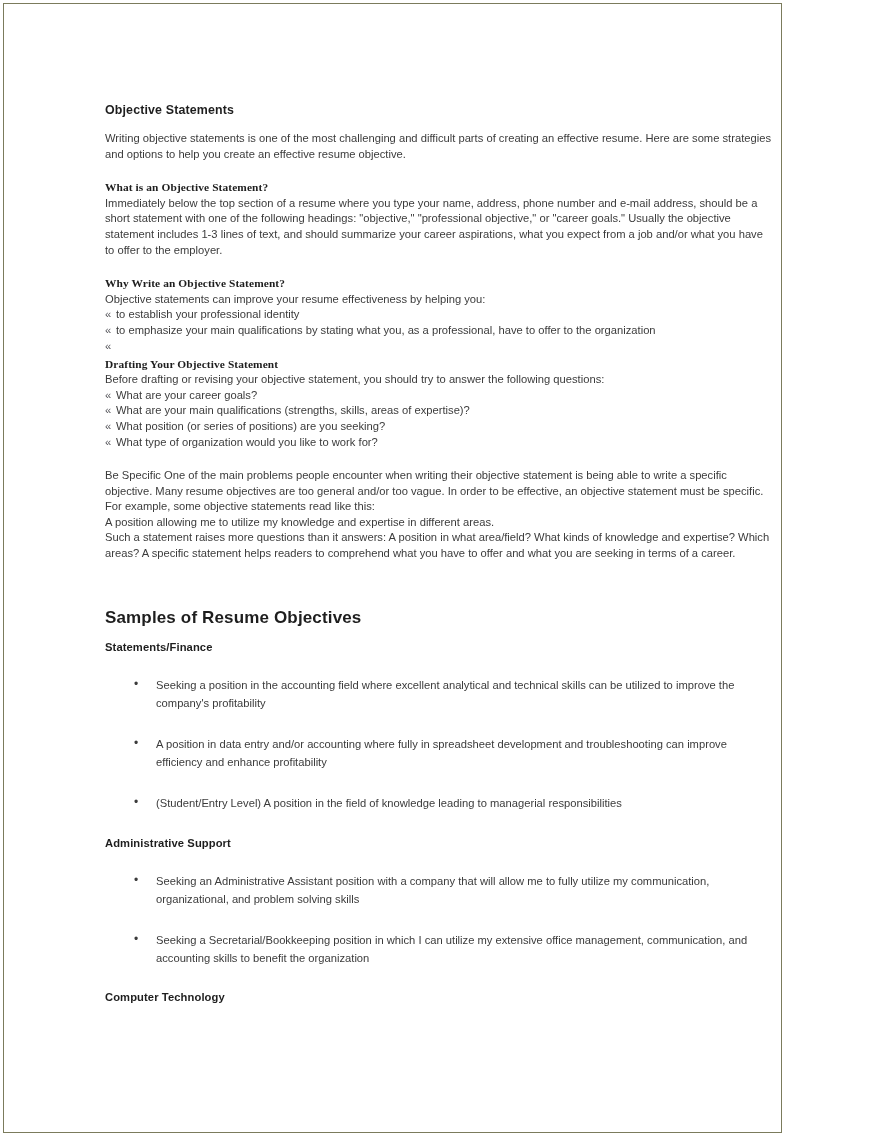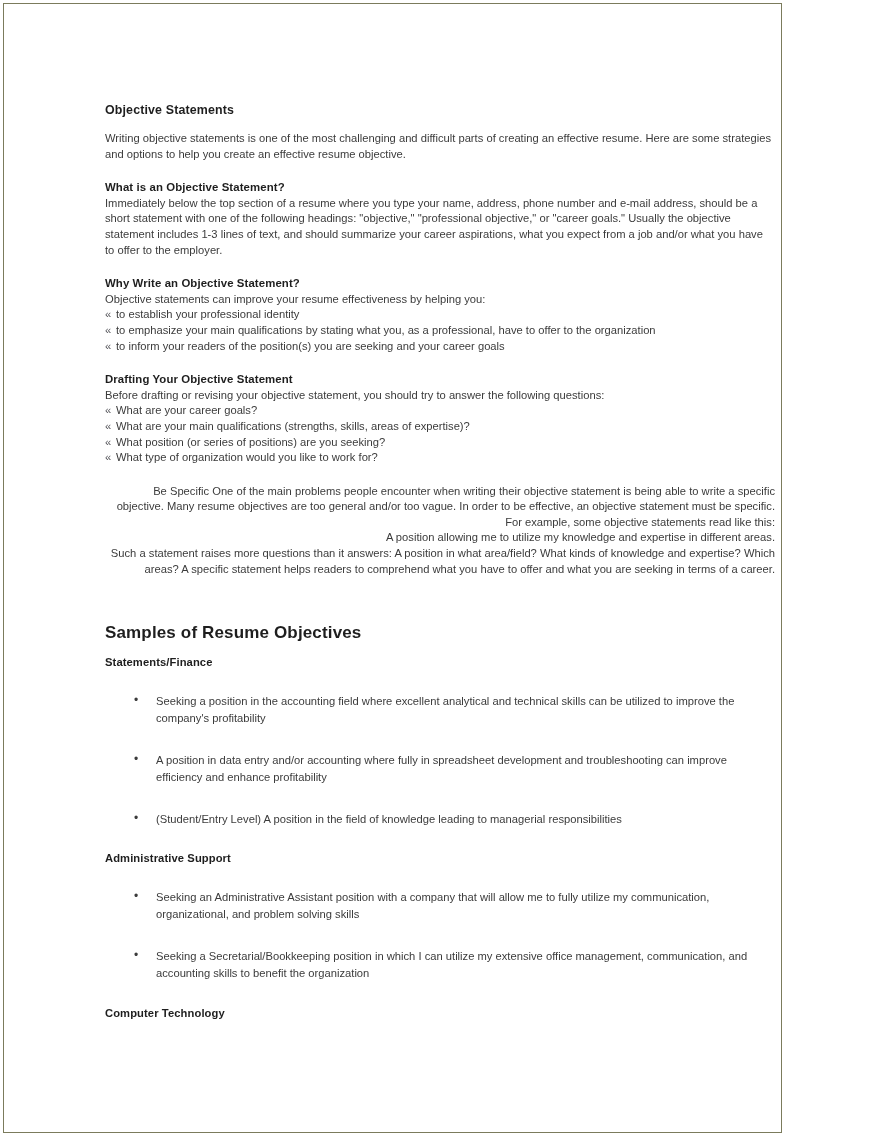--- a/index.html
+++ b/index.html
@@ -58,20 +58,21 @@
     line-height: 15px;
     letter-spacing: 0.15px;
   }
   h2.section-heading {
     font-size: 11.4px;
     font-weight: bold;
     color: #1e1e1e;
     margin: 0;
     line-height: 15.6px;
     letter-spacing: 0.1px;
+    font-family: Liberation Serif, serif;
   }
   h2.samples-title {
     font-size: 17px;
     font-weight: bold;
     color: #1e1e1e;
     margin: 0 0 15px 0;
     line-height: 15px;
     letter-spacing: 0.15px;
   }
   h3.category-heading {
@@ -128,21 +129,21 @@
     position: absolute;
     left: 29px;
     top: -1px;
     font-size: 12px;
     line-height: 17.5px;
     color: #3b3b3b;
   }
   .samples-block {
     width: 670px;
   }
-  .wide-line { width: 670px; text-align: right; }
+  .wide-line { width: 670px; }
 </style>
 </head>
 <body>
 
 <div class="page-frame">
   <div class="page-border"></div>
   <div class="page-inner">
     <div class="doc-body">
 
       <h1 class="doc-title">Objective Statements</h1>
@@ -157,21 +158,21 @@
       </div>
 
       <div class="spacer-lg"></div>
 
       <div class="block">
         <h2 class="section-heading">Why Write an Objective Statement?</h2>
         <p class="para">Objective statements can improve your resume effectiveness by helping you:</p>
         <ul class="guillemet-list">
           <li><span class="gmark">«</span><span>to establish your professional identity</span></li>
           <li><span class="gmark">«</span><span>to emphasize your main qualifications by stating what you, as a professional, have to offer to the organization</span></li>
-          <li><span class="gmark">«</span><span>to inform your readers of the position(s) you are seeking and your career goals</span></li>
+          <li><span class="gmark">«</span></li>
         </ul>
       </div>
 
       <div class="spacer-lg"></div>
 
       <div class="block">
         <h2 class="section-heading">Drafting Your Objective Statement</h2>
         <p class="para">Before drafting or revising your objective statement, you should try to answer the following questions:</p>
         <ul class="guillemet-list">
           <li><span class="gmark">«</span><span>What are your career goals?</span></li>

